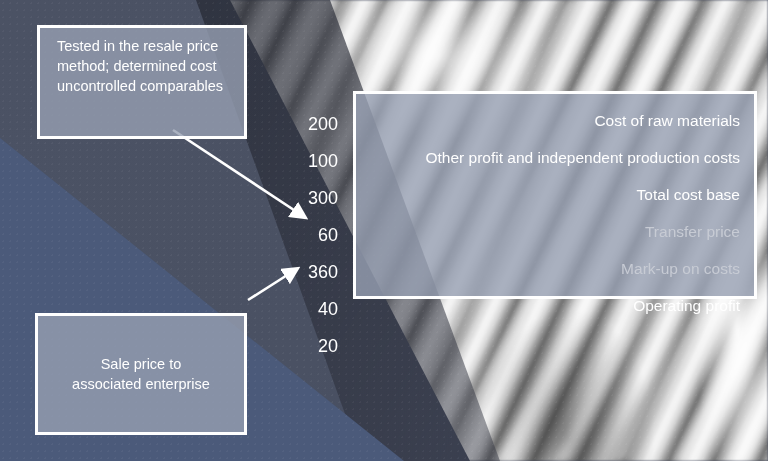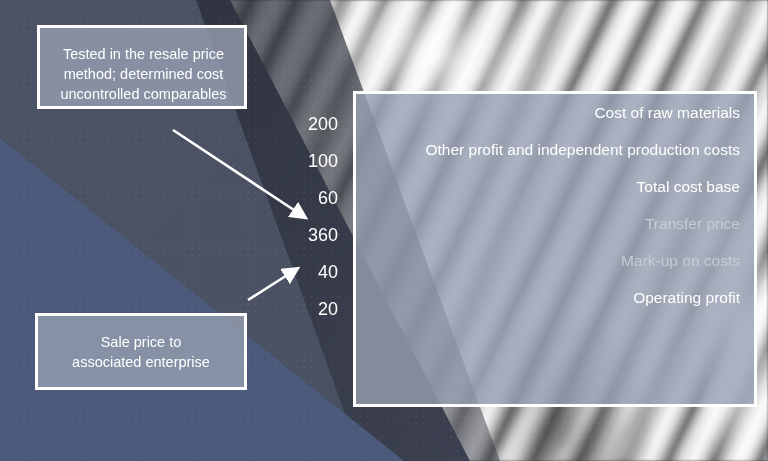--- a/index.html
+++ b/index.html
@@ -91,29 +91,29 @@
     border: 3px solid #ffffff;
     box-sizing: border-box;
     color: #ffffff;
     font-size: 14.5px;
     line-height: 20px;
   }
   #box-tested {
     left: 37px;
     top: 25px;
     width: 210px;
-    height: 84px;
-    padding: 16px 14px 0 17px;
-    text-align: center;
+    height: 114px;
+    padding: 8px 14px 0 17px;
+    text-align: left;
   }
   #box-sale {
     left: 35px;
     top: 313px;
     width: 212px;
-    height: 77px;
+    height: 122px;
     display: flex;
     align-items: center;
     justify-content: center;
     text-align: center;
   }
   #box-sale .inner { width: 100%; }
 
   
   .numbers {
     position: absolute;
@@ -130,25 +130,25 @@
     height: 37px;
     line-height: 37px;
   }
 
   
   #label-panel {
     position: absolute;
     left: 353px;
     top: 91px;
     width: 404px;
-    height: 316px;
+    height: 208px;
     box-sizing: border-box;
     background: rgba(150,159,178,0.80);
     border: 3px solid #ffffff;
-    padding: 0 14px 0 10px;
+    padding: 8px 14px 0 10px;
     z-index: 2;
   }
   #label-panel .row {
     height: 37px;
     line-height: 37px;
     text-align: right;
     font-size: 15.5px;
     color: #ffffff;
     white-space: nowrap;
     overflow: hidden;
@@ -186,20 +186,21 @@
   <div class="callout" id="box-sale">
     <div class="inner">
       <div>Sale price to</div>
       <div>associated enterprise</div>
     </div>
   </div>
 
   <div class="numbers">
     <div class="num">200</div>
     <div class="num">100</div>
+    <div class="num">300</div>
     <div class="num">60</div>
     <div class="num">360</div>
     <div class="num">40</div>
     <div class="num">20</div>
   </div>
 
   <div id="label-panel">
     <div class="row">Cost of raw materials</div>
     <div class="row">Other profit and independent production costs</div>
     <div class="row">Total cost base</div>

